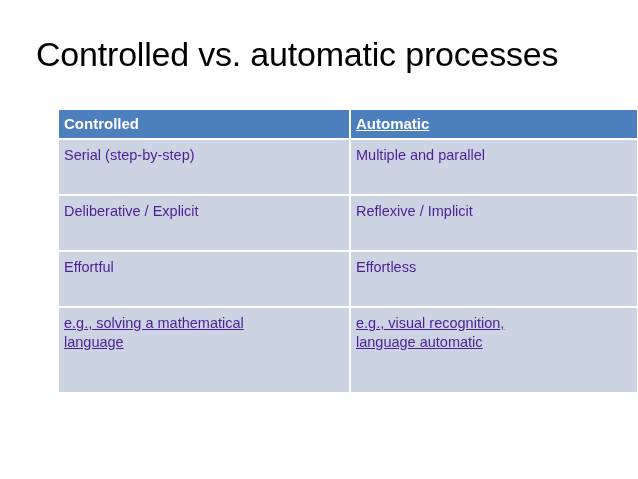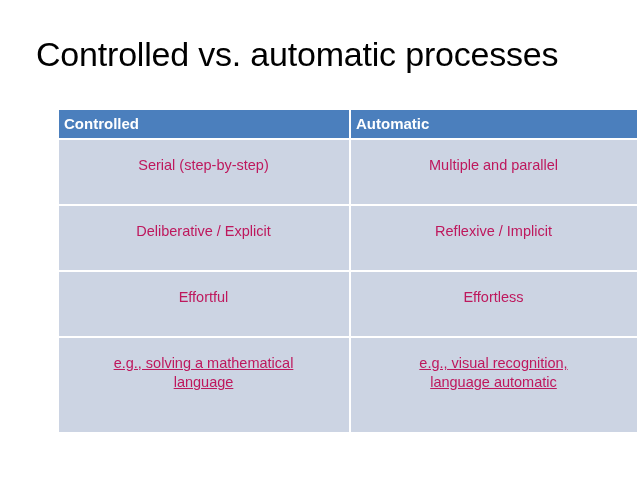--- a/index.html
+++ b/index.html
@@ -54,29 +54,30 @@
     font-weight: bold;
     text-align: left;
     padding: 5px 0 6px 5px;
     height: 27px;
     box-sizing: border-box;
     border-right: 2px solid #ffffff;
     vertical-align: middle;
   }
   .content-table thead th:last-child {
     border-right: none;
+    text-decoration: underline;
   }
 
   .content-table tbody td {
     background: #ccd4e3;
-    color: #be185d;
+    color: #4c1d95;
     font-size: 14.5px;
     line-height: 19px;
-    text-align: center;
-    padding: 16px 6px 6px 5px;
+    text-align: left;
+    padding: 6px 6px 6px 5px;
     vertical-align: top;
     border-right: 2px solid #ffffff;
     border-top: 2px solid #ffffff;
   }
   .content-table tbody td:last-child {
     border-right: none;
   }
   .content-table tbody tr.row-tall td {
     height: 42px;
   }

